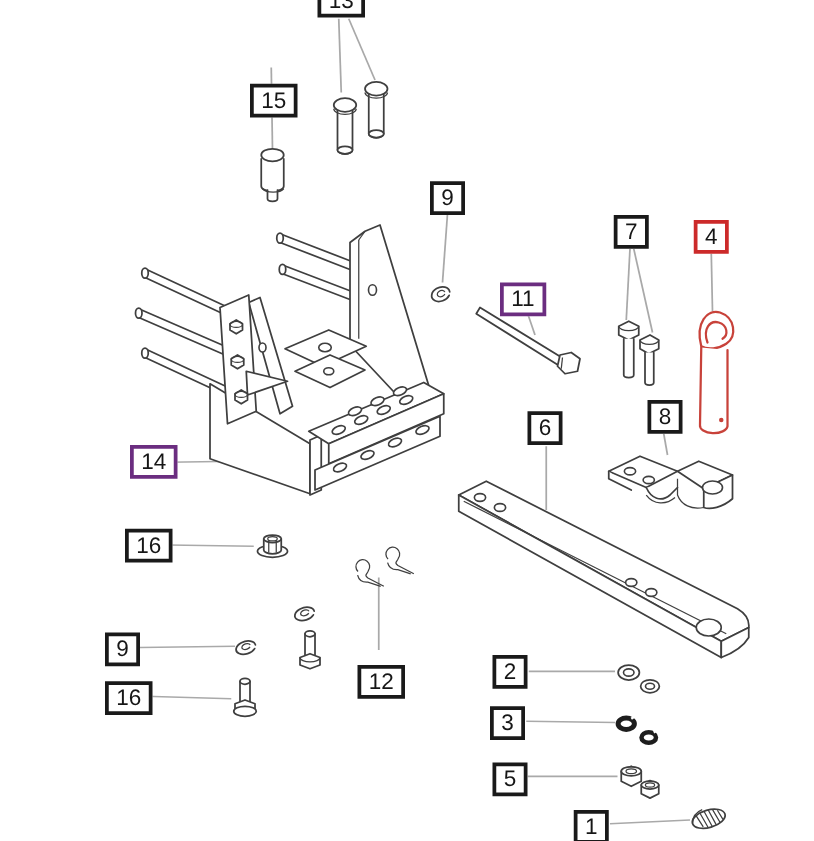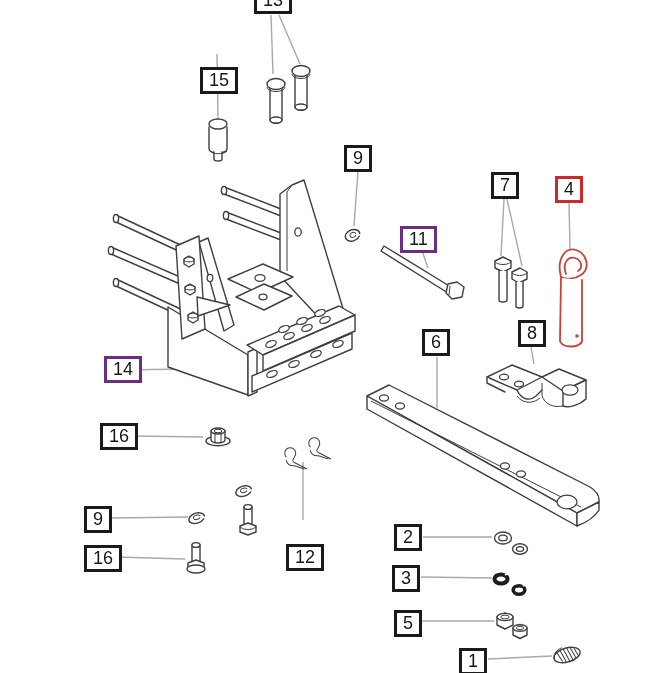--- a/index.html
+++ b/index.html
@@ -271,19 +271,19 @@
       <div class="callout default" style="left: 344px; top: 145px;">9</div>
       <div class="callout visited" style="left: 400px; top: 202px; margin-top: 24px;">11</div>
       <div class="callout default" style="left: 491px; top: 172px;">7</div>
       <div class="callout selected" style="left: 555px; top: 176px;">4</div>
       <div class="callout default" style="left: 518px; top: 320px;">8</div>
       <div class="callout default" style="left: 422px; top: 329px;">6</div>
       <div class="callout visited" style="left: 104px; top: 356px;">14</div>
       <div class="callout default" style="left: 100px; top: 423px;">16</div>
       <div class="callout default" style="left: 84px; top: 506px;">9</div>
       <div class="callout default" style="left: 84px; top: 545px;">16</div>
-      <div class="callout default" style="left: 286px; top: 544px;">12</div>
+      <div class="callout default" style="left: 286px; top: 532px;">12</div>
       <div class="callout default" style="left: 394px; top: 524px;">2</div>
       <div class="callout default" style="left: 392px; top: 565px;">3</div>
       <div class="callout default" style="left: 394px; top: 610px;">5</div>
       <div class="callout default" style="left: 459px; top: 648px;">1</div>
     </div>
 </div>
 
 </body></html>

